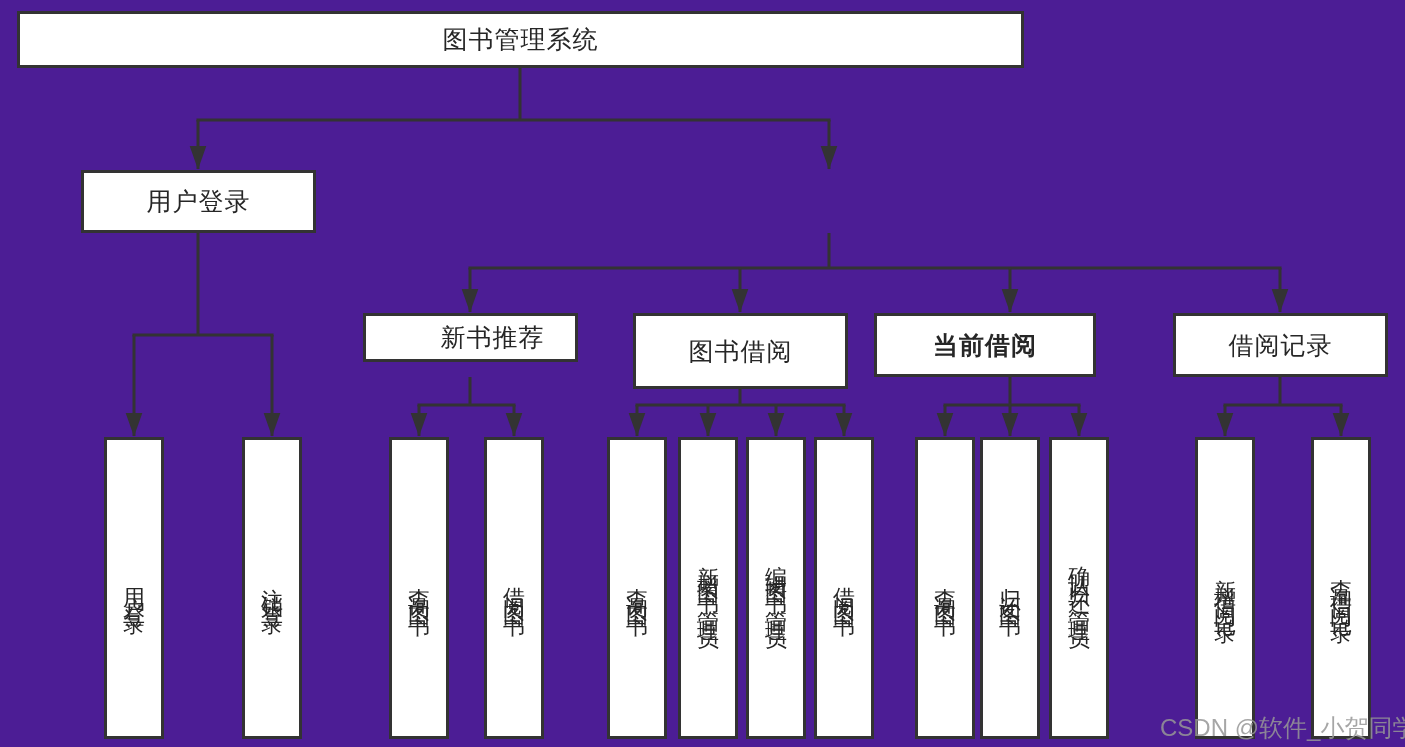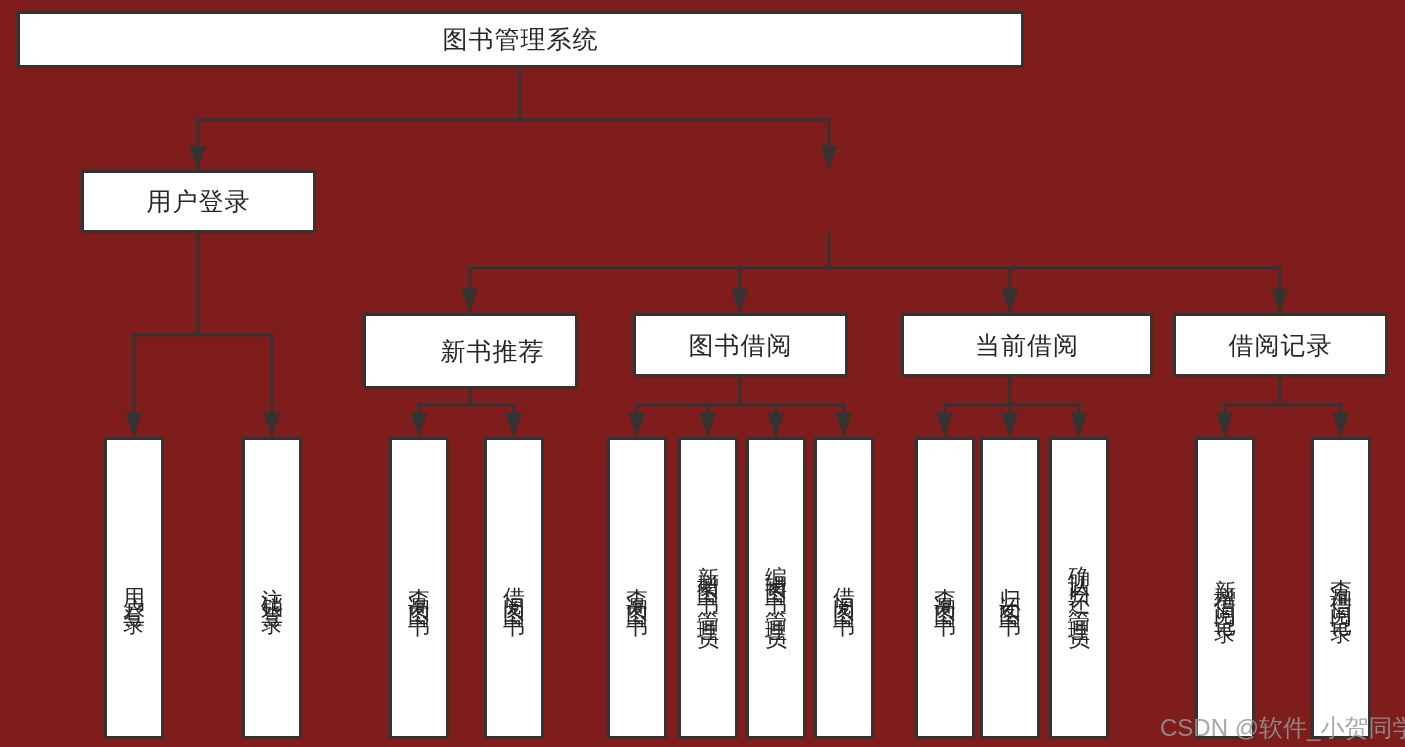--- a/index.html
+++ b/index.html
@@ -5,21 +5,21 @@
   html, body {
     margin: 0;
     padding: 0;
     background: #ffffff;
     font-family: "Liberation Sans", "DejaVu Sans", sans-serif;
   }
   #canvas {
     position: relative;
     width: 1405px;
     height: 747px;
-    background: #7f1d1d;
+    background: #4c1d95;
     overflow: hidden;
   }
   #connectors {
     position: absolute;
     left: 0; top: 0;
     width: 1405px;
     height: 747px;
     z-index: 1;
   }
   .node {
@@ -113,27 +113,27 @@
   </svg>
 
   <div class="node hnode" style="left:17px; top:11px; width:1007px; height:57px;">
     <span>图书管理系统</span>
   </div>
 
   <div class="node hnode" style="left:81px; top:170px; width:235px; height:63px;">
     <span>用户登录</span>
   </div>
 
-  <div class="node hnode" style="left:363px; top:313px; width:215px; height:76px;padding-left:44px;">
+  <div class="node hnode" style="left:363px; top:313px; width:215px; height:49px;padding-left:44px;">
     <span>新书推荐</span>
   </div>
-  <div class="node hnode" style="left:633px; top:313px; width:215px; height:64px;">
+  <div class="node hnode" style="left:633px; top:313px; width:215px; height:76px;">
     <span>图书借阅</span>
   </div>
-  <div class="node hnode" style="left:901px; top:313px; width:252px; height:64px;">
+  <div class="node hnode" style="left:874px; top:313px; width:222px; height:64px;font-weight:bold;">
     <span>当前借阅</span>
   </div>
   <div class="node hnode" style="left:1173px; top:313px; width:215px; height:64px;">
     <span>借阅记录</span>
   </div>
 
   <div class="node leaf" style="left:104px;">
     <span class="vtext">用户登录</span>
   </div>
   <div class="node leaf" style="left:242px;">

